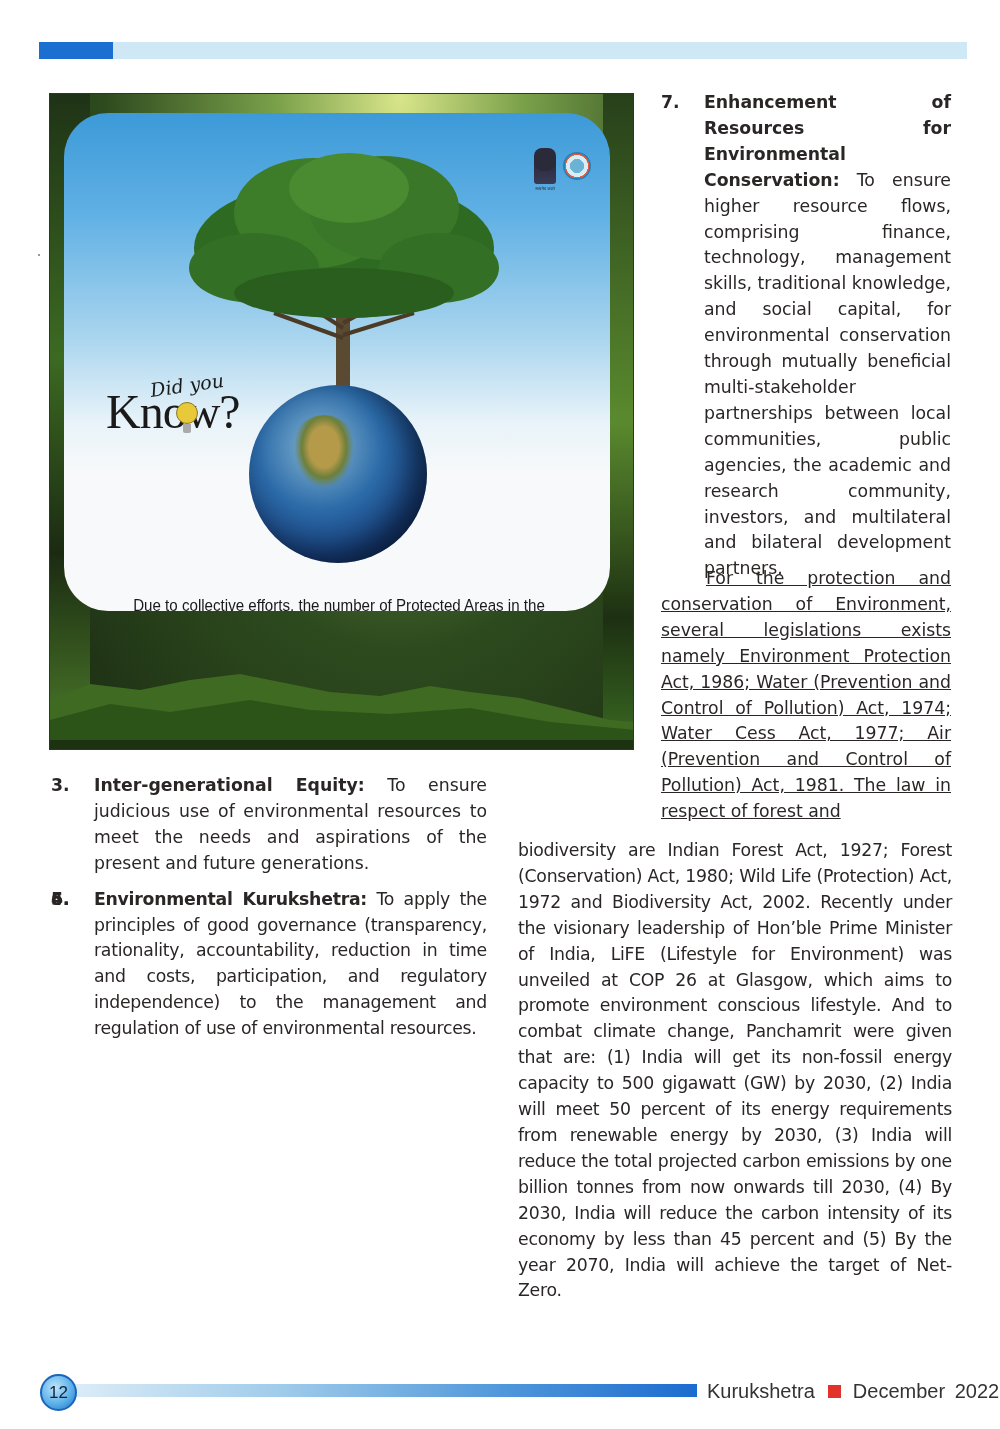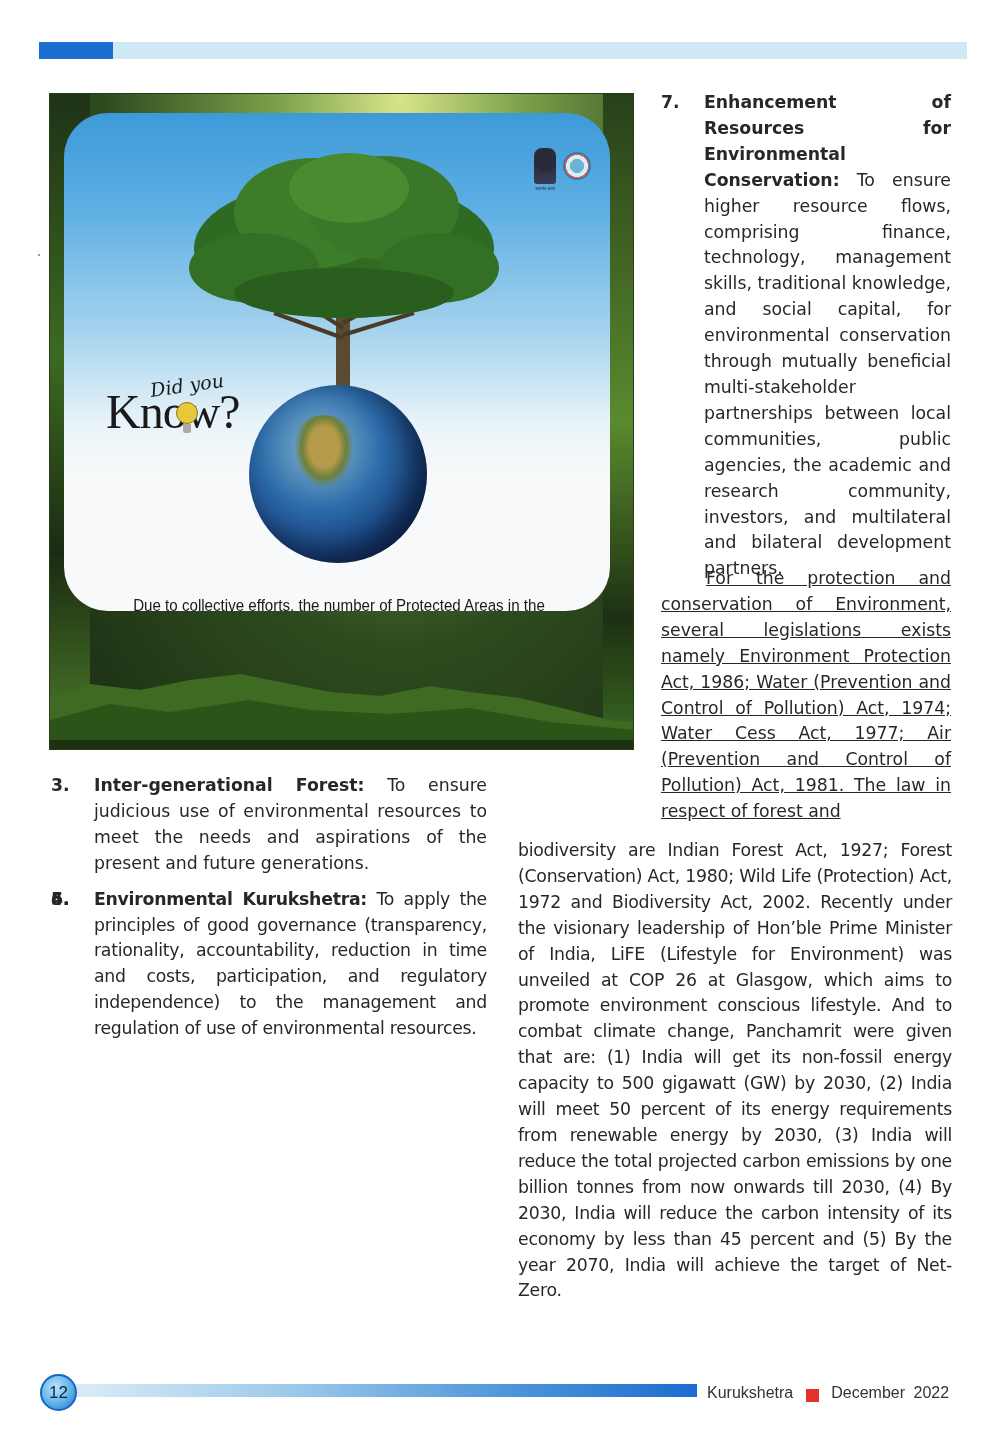--- a/index.html
+++ b/index.html
@@ -62,22 +62,22 @@
   .right-wide { left: 518px; top: 798px; width: 434px; margin-top: 40px; }
   .indent { text-indent: 45px; }
 
   
   .footer-bar { position:absolute; left: 60px; top: 1384px; width: 637px; height: 13px;
     background: linear-gradient(90deg, #dfeef8 0%, #9fcbea 35%, #4f96da 70%, #1b6ccf 100%); }
   .page-badge { position:absolute; left: 40px; top: 1374px; width: 37px; height: 37px; border-radius: 50%;
     background: radial-gradient(circle at 40% 35%, #bfe4fa 0%, #5eb2ea 55%, #1f73c6 100%);
     border: 2px solid #1b66bd; display:flex; align-items:center; justify-content:center;
     font-family: "Liberation Sans", sans-serif; font-size: 17px; color: #10243a; }
-  .footer-right { position:absolute; left: 707px; top: 1380px; height: 22px; display:flex; align-items:flex-end;
-    font-family: "Liberation Sans", "DejaVu Sans", sans-serif; font-size: 16px; color:#333; }
+  .footer-right { position:absolute; left: 707px; top: 1380px; height: 22px; display:flex; align-items:center;
+    font-family: "Liberation Sans", "DejaVu Sans", sans-serif; font-size: 20px; color:#333; }
   .footer-right .sq { display:inline-block; width: 13px; height: 13px; background:#e2322a; margin: 0 12px 0 13px; }
   .footer-right .date { word-spacing: 4px; }
   .stray-dot { position:absolute; left: 38px; top: 254px; width: 2px; height: 2px; background:#777; border-radius:50%; }
 </style>
 </head>
 <body>
 
 <div class="top-bar">
   <div class="accent"></div>
 </div>
@@ -134,21 +134,21 @@
   <p class="indent">For the protection and conservation of Environment, several legislations exists namely Environment Protection Act, 1986; Water (Prevention and Control of Pollution) Act, 1974; Water Cess Act, 1977; Air (Prevention and Control of Pollution) Act, 1981. The law in respect of forest and</p>
 </div>
 
 <div class="col right-wide">
   <p class="narrow">biodiversity are Indian Forest Act, 1927; Forest (Conservation) Act, 1980; Wild Life (Protection) Act, 1972 and Biodiversity Act, 2002. Recently under the visionary leadership of Hon’ble Prime Minister of India, LiFE (Lifestyle for Environment) was unveiled at COP 26 at Glasgow, which aims to promote environment conscious lifestyle. And to combat climate change, Panchamrit were given that are: (1) India will get its non-fossil energy capacity to 500 gigawatt (GW) by 2030, (2) India will meet 50 percent of its energy requirements from renewable energy by 2030, (3) India will reduce the total projected carbon emissions by one billion tonnes from now onwards till 2030, (4) By 2030, India will reduce the carbon intensity of its economy by less than 45 percent and (5) By the year 2070, India will achieve the target of Net-Zero.</p>
 </div>
 
 <div class="col left-col">
   <div class="item">
     <span class="num">3.</span>
-    <p><span class="head">Inter-generational Forest:</span><span> To ensure judicious use of environmental resources to meet the needs and aspirations of the present and future generations.</span></p>
+    <p><span class="head">Inter-generational Equity:</span><span> To ensure judicious use of environmental resources to meet the needs and aspirations of the present and future generations.</span></p>
   </div>
   <div class="item">
     <span class="num">4.</span>
   </div>
   <div class="item">
     <span class="num">5.</span>
   </div>
   <div class="item">
     <span class="num">6.</span>
     <p class="narrow"><span class="head">Environmental Kurukshetra:</span><span> To apply the principles of good governance (transparency, rationality, accountability, reduction in time and costs, participation, and regulatory independence) to the management and regulation of use of environmental resources.</span></p>

